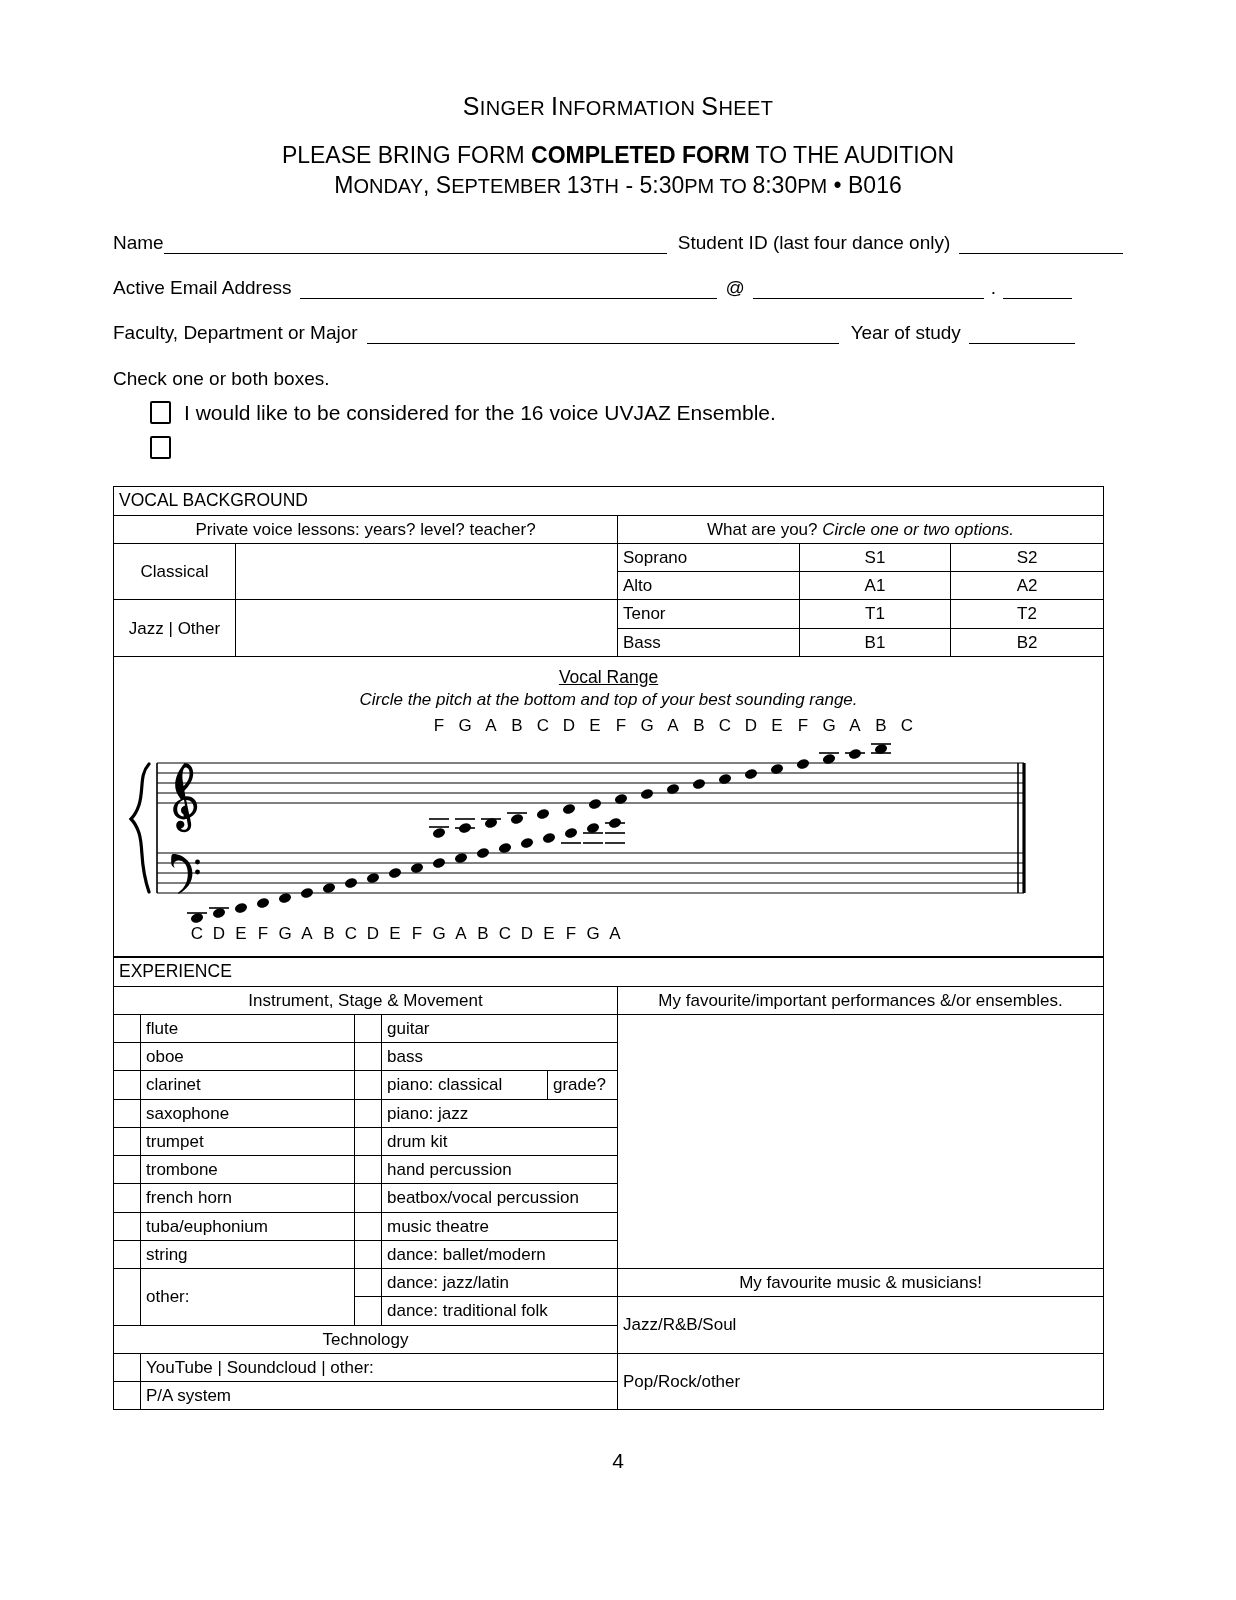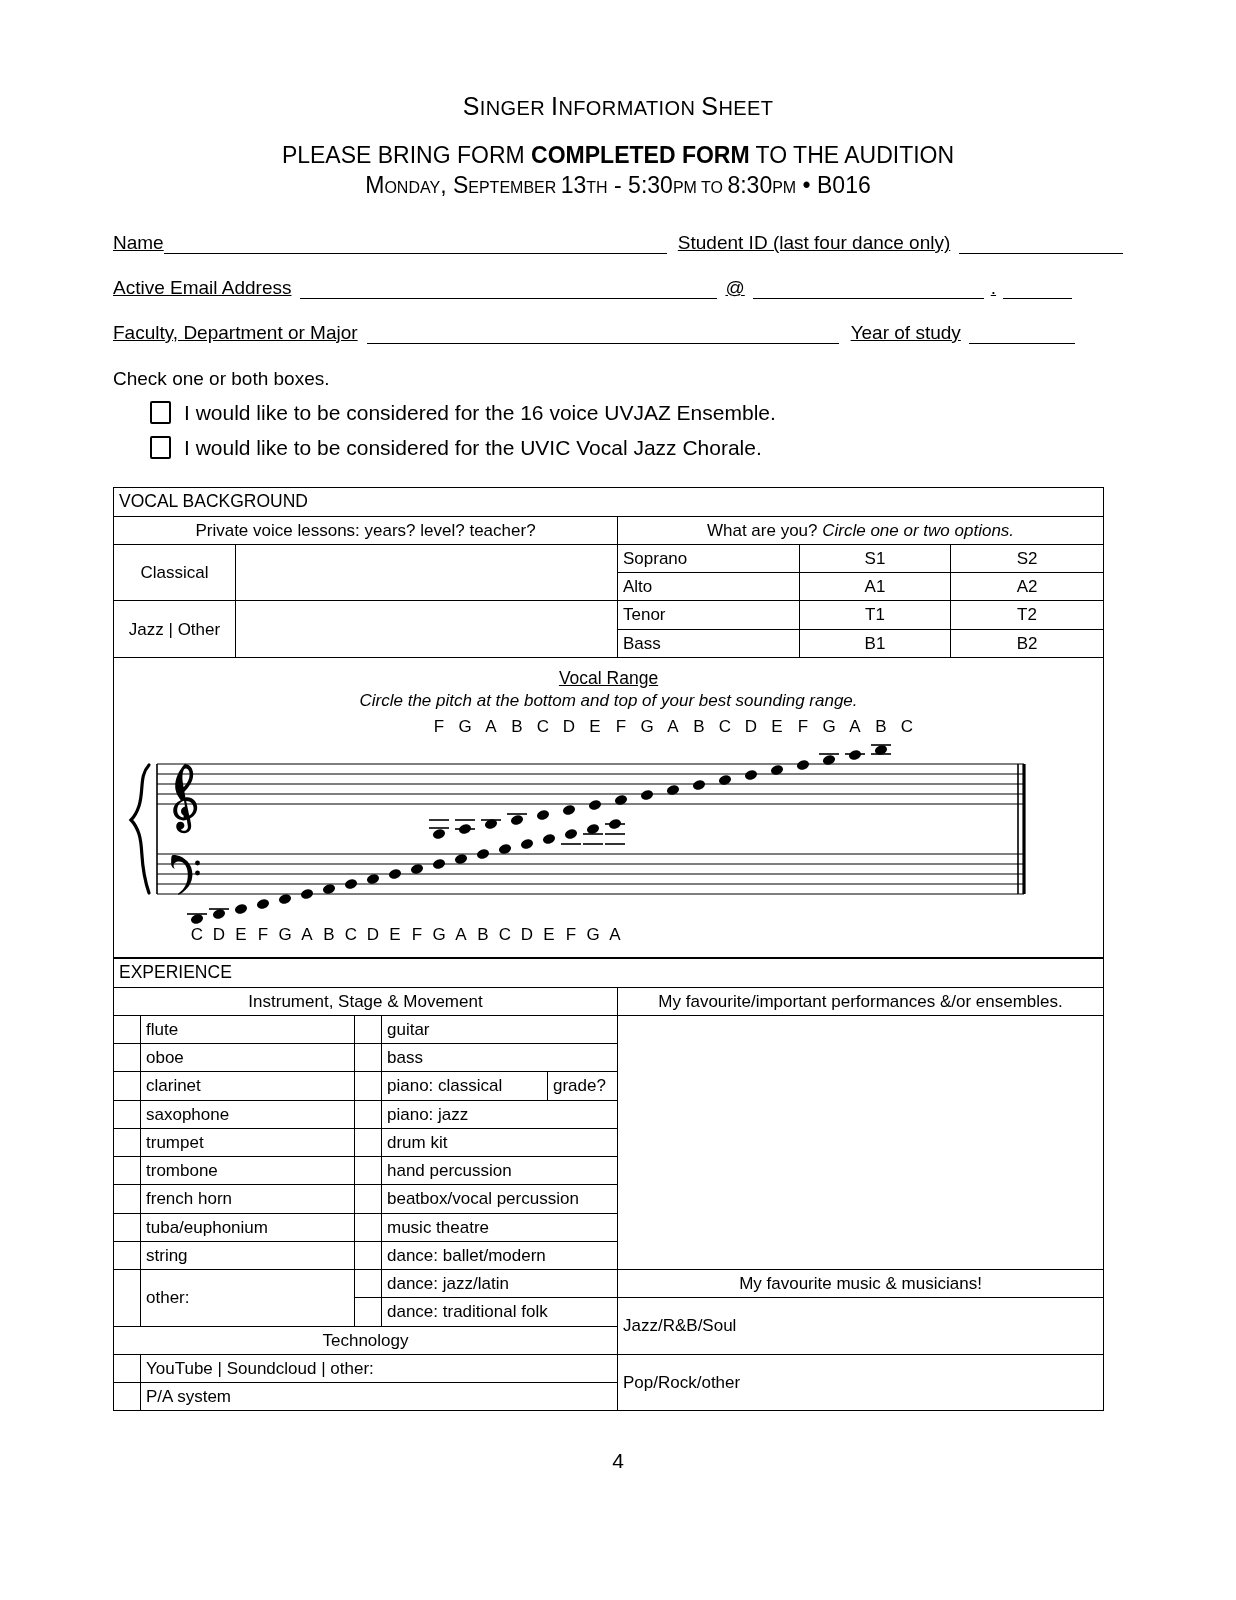--- a/index.html
+++ b/index.html
@@ -43,32 +43,31 @@
     font-size: 23px;
     line-height: 1.25;
     margin-top: 2px;
   }
   .subtitle3 {
     font-size: 21px;
     margin-top: 15px;
     line-height: 1.2;
   }
   .sc-lead { font-size: 23px; }
-  .sc-rest { font-size: 16px; }
+  .sc-rest { font-size: 20px; }
   .sc3-lead { font-size: 19px; }
   .sc3-big { font-size: 22px; }
 
   
   .fields { margin-top: 33px; font-size: 19px; }
   .field-row {
     display: flex;
     align-items: flex-end;
     white-space: nowrap;
     margin-bottom: 24px;
-    text-decoration: underline;
   }
   .field-label { line-height: 1.1; }
   .rule {
     border-bottom: 1.3px solid #000;
     height: 17px;
     display: inline-block;
   }
   .gap { display: inline-block; }
 
   
@@ -202,21 +201,20 @@
   </div>
 
   <div class="checkinfo">Check one or both boxes.</div>
 
   <div class="check-row">
     <span class="cbox"></span>
     <span>I would like to be considered for the 16 voice UVJAZ Ensemble.</span>
   </div>
   <div class="check-row">
     <span class="cbox"></span>
-    <span>I would like to be considered for the UVIC Vocal Jazz Chorale.</span>
   </div>
 
   <div class="vb-wrap">
     <table class="form">
       <colgroup>
         <col style="width:122px">
           <col style="width:382px">
         <col style="width:182px">
           <col style="width:151px">
           <col style="width:153px">

